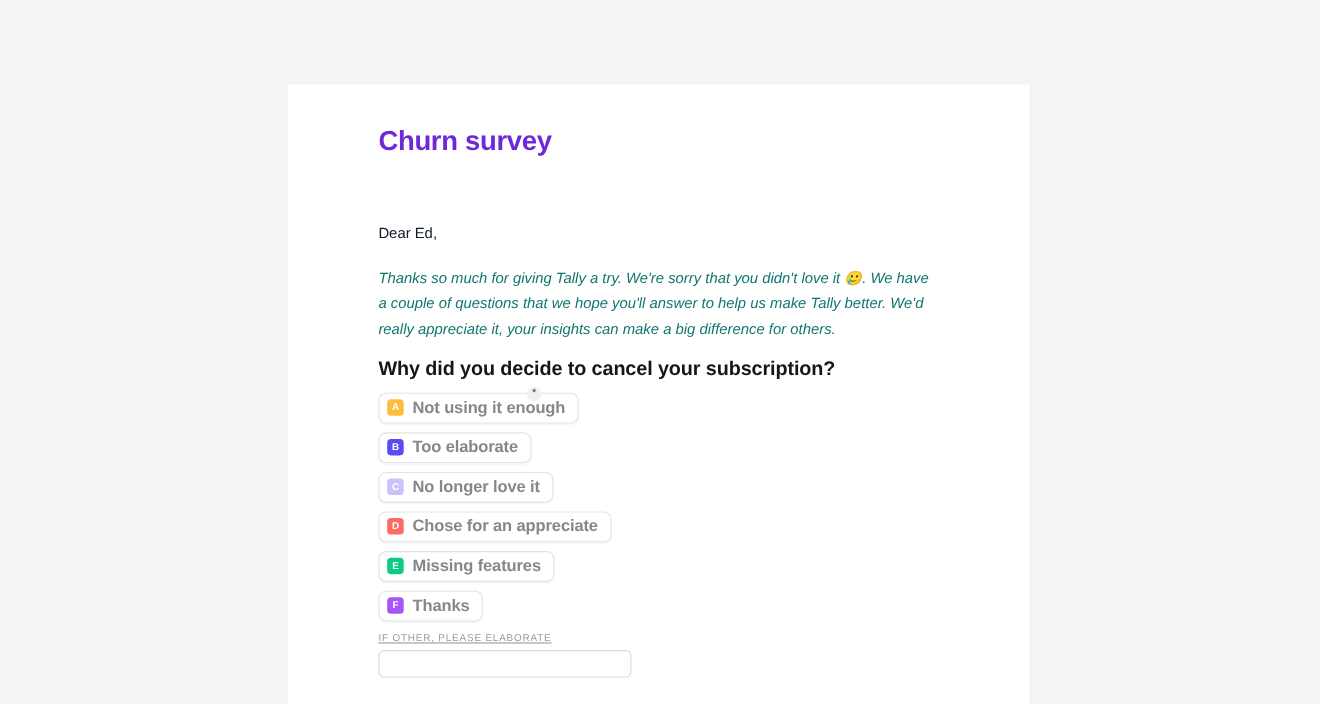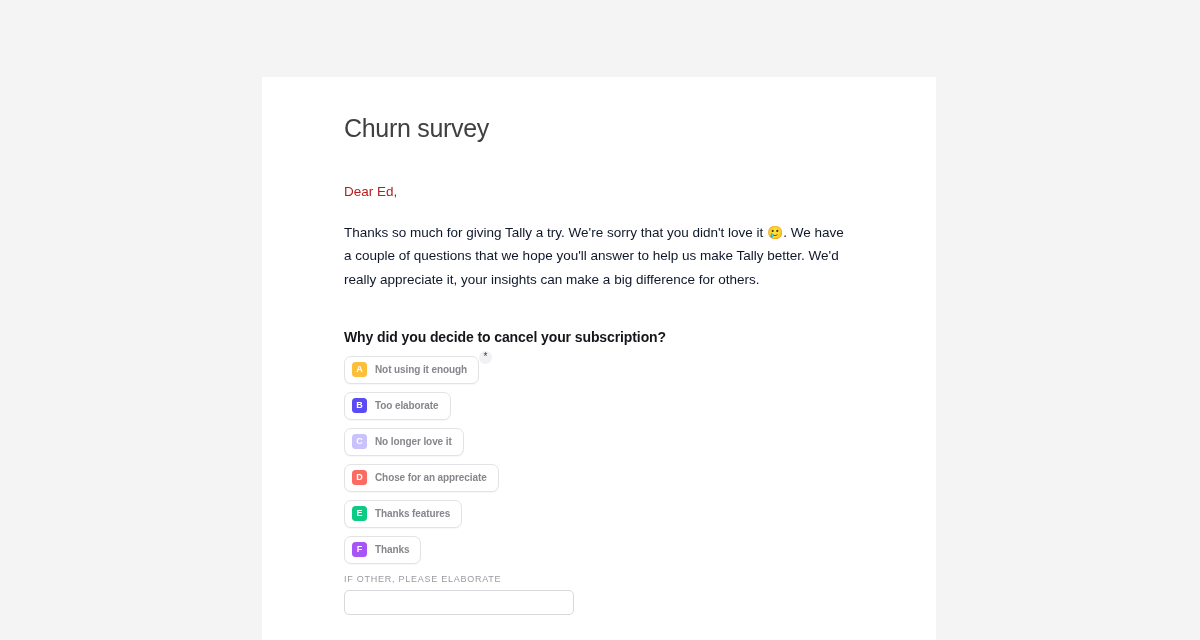--- a/index.html
+++ b/index.html
@@ -21,44 +21,45 @@
     height: 563px;
     background: #ffffff;
     overflow: hidden;
   }
   .form-body {
     padding: 36px 82px 0 82px;
     box-sizing: border-box;
   }
   .form-title {
     font-size: 25px;
-    font-weight: normal;
-    color: #404040;
+    font-weight: bold;
+    color: #6d28d9;
     letter-spacing: -0.3px;
-    margin: 0 0 39px 0;
+    margin: 0 0 59px 0;
     line-height: 1.2;
   }
   .intro-greeting {
     font-size: 13.5px;
-    color: #b91c1c;
+    color: #0f172a;
     line-height: 1.55;
     margin: 0 0 18px 0;
   }
   .intro-paragraph {
     font-size: 13.5px;
-    color: #0f172a;
+    color: #0f766e;
     line-height: 1.72;
-    margin: 0 0 38px 0;
+    margin: 0 0 14px 0;
     max-width: 508px;
+    font-style: italic;
   }
   .emoji-inline {
     font-size: 13px;
   }
   .question-title {
-    font-size: 14px;
+    font-size: 18px;
     font-weight: bold;
     color: #15161a;
     letter-spacing: -0.1px;
     margin: 0 0 11px 0;
   }
   .options-list {
     position: relative;
     margin: 0 0 6px 0;
   }
   .option-row {
@@ -86,21 +87,21 @@
     border-radius: 3.5px;
     display: inline-flex;
     align-items: center;
     justify-content: center;
     font-size: 9px;
     font-weight: bold;
     color: #ffffff;
     line-height: 1;
   }
   .option-label {
-    font-size: 10px;
+    font-size: 15px;
     font-weight: bold;
     color: #86868c;
     white-space: nowrap;
     letter-spacing: -0.1px;
   }
   .required-dot {
     position: absolute;
     width: 13px;
     height: 13px;
     border-radius: 50%;
@@ -116,20 +117,21 @@
     top: -5px;
     left: 135px;
   }
   .sub-label {
     font-size: 9px;
     font-weight: normal;
     color: #9a9aa0;
     letter-spacing: 0.75px;
     text-transform: uppercase;
     margin: 10px 0 6px 0;
+    text-decoration: underline;
   }
   .text-input {
     width: 230px;
     height: 25px;
     border: 1px solid #d9d9dd;
     border-radius: 5px;
     background: #ffffff;
     font-size: 12.5px;
     color: #24252a;
     padding: 0 8px;
@@ -182,21 +184,21 @@
       <div class="option-row">
         <div class="option-button">
           <span class="option-badge" style="background: rgb(251, 107, 97);">D</span>
           <span class="option-label">Chose for an appreciate</span>
         </div>
       </div>
 
       <div class="option-row">
         <div class="option-button">
           <span class="option-badge" style="background: rgb(12, 203, 131);">E</span>
-          <span class="option-label">Thanks features</span>
+          <span class="option-label">Missing features</span>
         </div>
       </div>
 
       <div class="option-row">
         <div class="option-button">
           <span class="option-badge" style="background: rgb(168, 85, 247);">F</span>
           <span class="option-label">Thanks</span>
         </div>
       </div>
 

